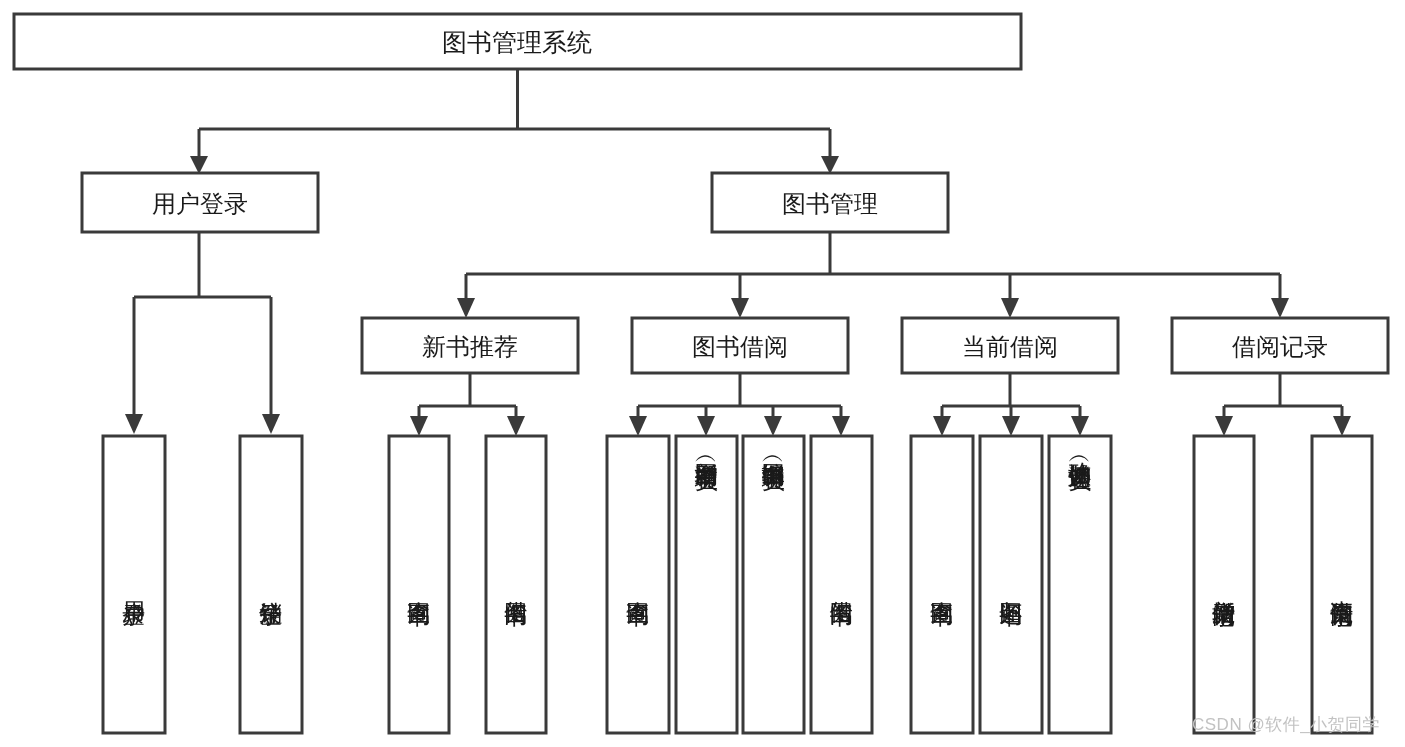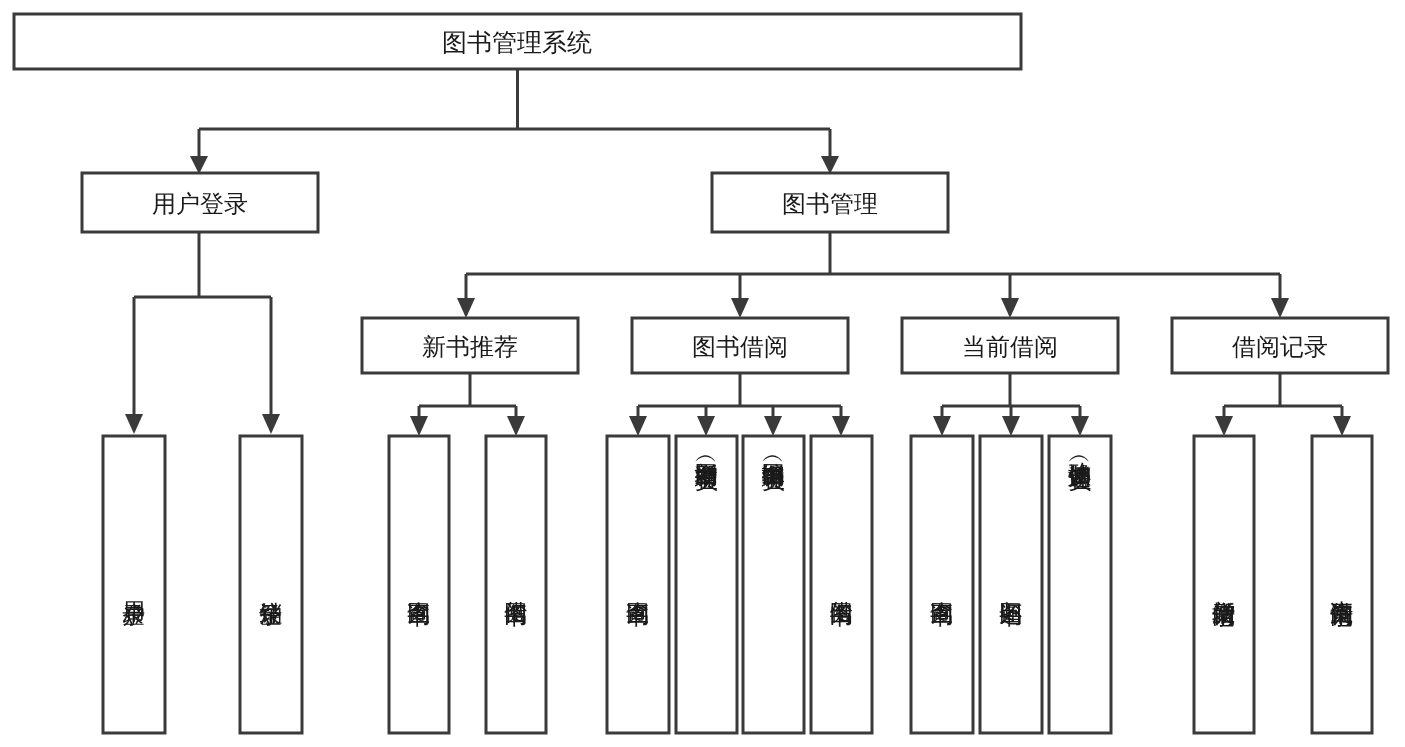--- a/index.html
+++ b/index.html
@@ -230,14 +230,15 @@
   <div class="leaf-label-wrap" style="left:743px; top:436px; width:61px; height:297px; justify-content:flex-start; padding-top:8px; box-sizing:border-box;">编辑图书（管理员）</div>
   <div class="leaf-label-wrap" style="left:811px; top:436px; width:61px; height:297px;">借阅图书</div>
 
   <div class="leaf-label-wrap" style="left:911px; top:436px; width:62px; height:297px;">查询图书</div>
   <div class="leaf-label-wrap" style="left:980px; top:436px; width:62px; height:297px;">归还图书</div>
   <div class="leaf-label-wrap" style="left:1049px; top:436px; width:62px; height:297px; justify-content:flex-start; padding-top:8px; box-sizing:border-box;">确认归还（管理员）</div>
 
   <div class="leaf-label-wrap" style="left:1194px; top:436px; width:60px; height:297px;">新增借阅记录</div>
   <div class="leaf-label-wrap" style="left:1312px; top:436px; width:60px; height:297px;">查询借阅记录</div>
 
+  <div id="watermark">CSDN @软件_小贺同学</div>
 
 </div>
 
 </body></html>

